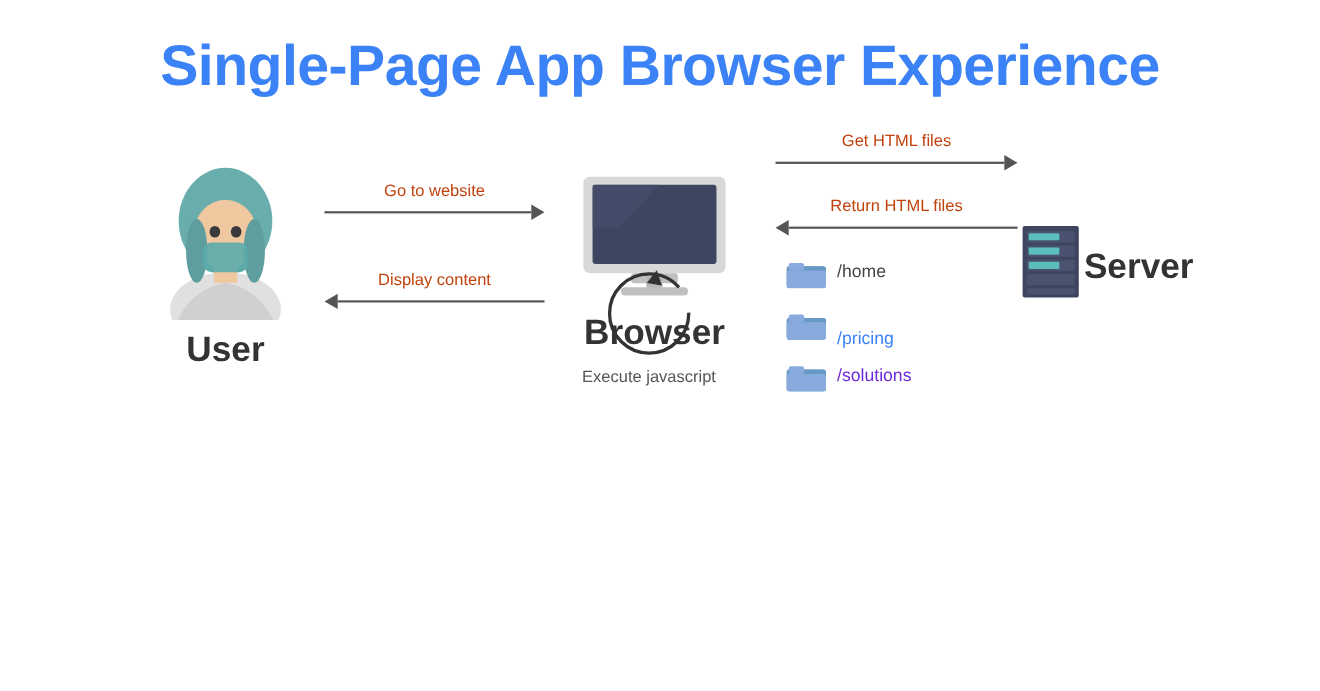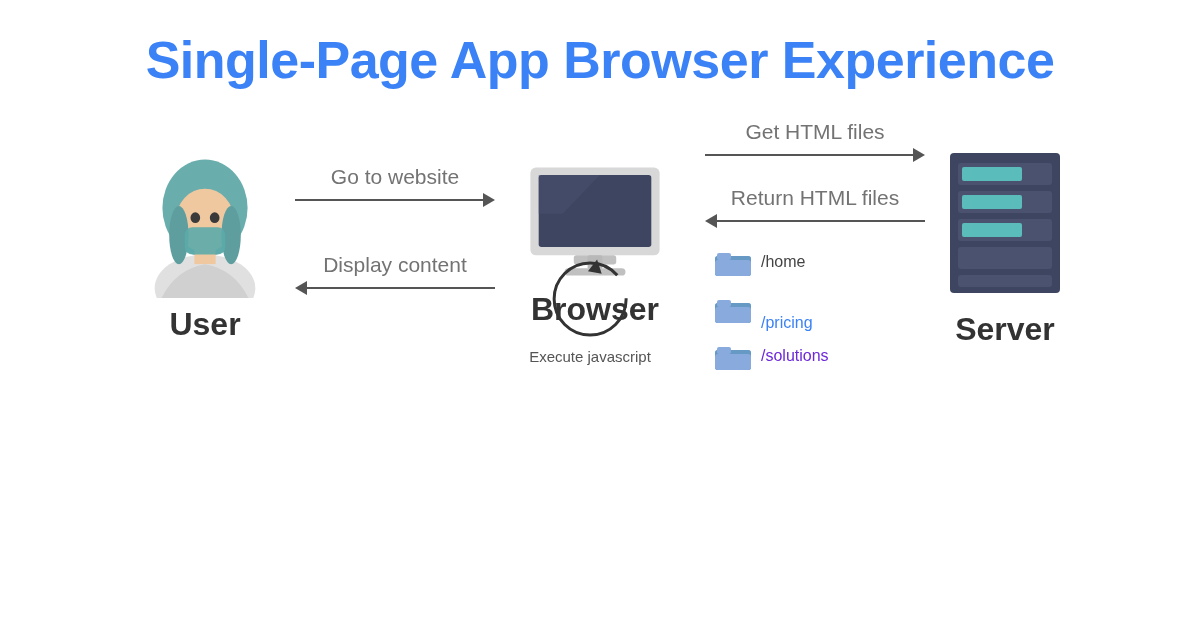--- a/index.html
+++ b/index.html
@@ -64,22 +64,22 @@
     }
 
     .arrow-row {
       display: flex;
       flex-direction: column;
       align-items: center;
       width: 100%;
     }
 
     .arrow-label {
-      font-size: 21px;
-      color: #737373;
+      font-size: 15px;
+      color: #c2410c;
       margin-bottom: 4px;
       text-align: center;
     }
 
     .arrow-right {
       display: flex;
       align-items: center;
       width: 100%;
     }
 
@@ -153,21 +153,20 @@
       display: flex;
       align-items: center;
       gap: 10px;
       font-size: 16px;
       color: #444;
     }
 
     
     .server-section {
       display: flex;
-      flex-direction: column;
       align-items: center;
       width: 160px;
     }
 
     
     .js-section {
       display: flex;
       flex-direction: column;
       align-items: center;
       position: absolute;

